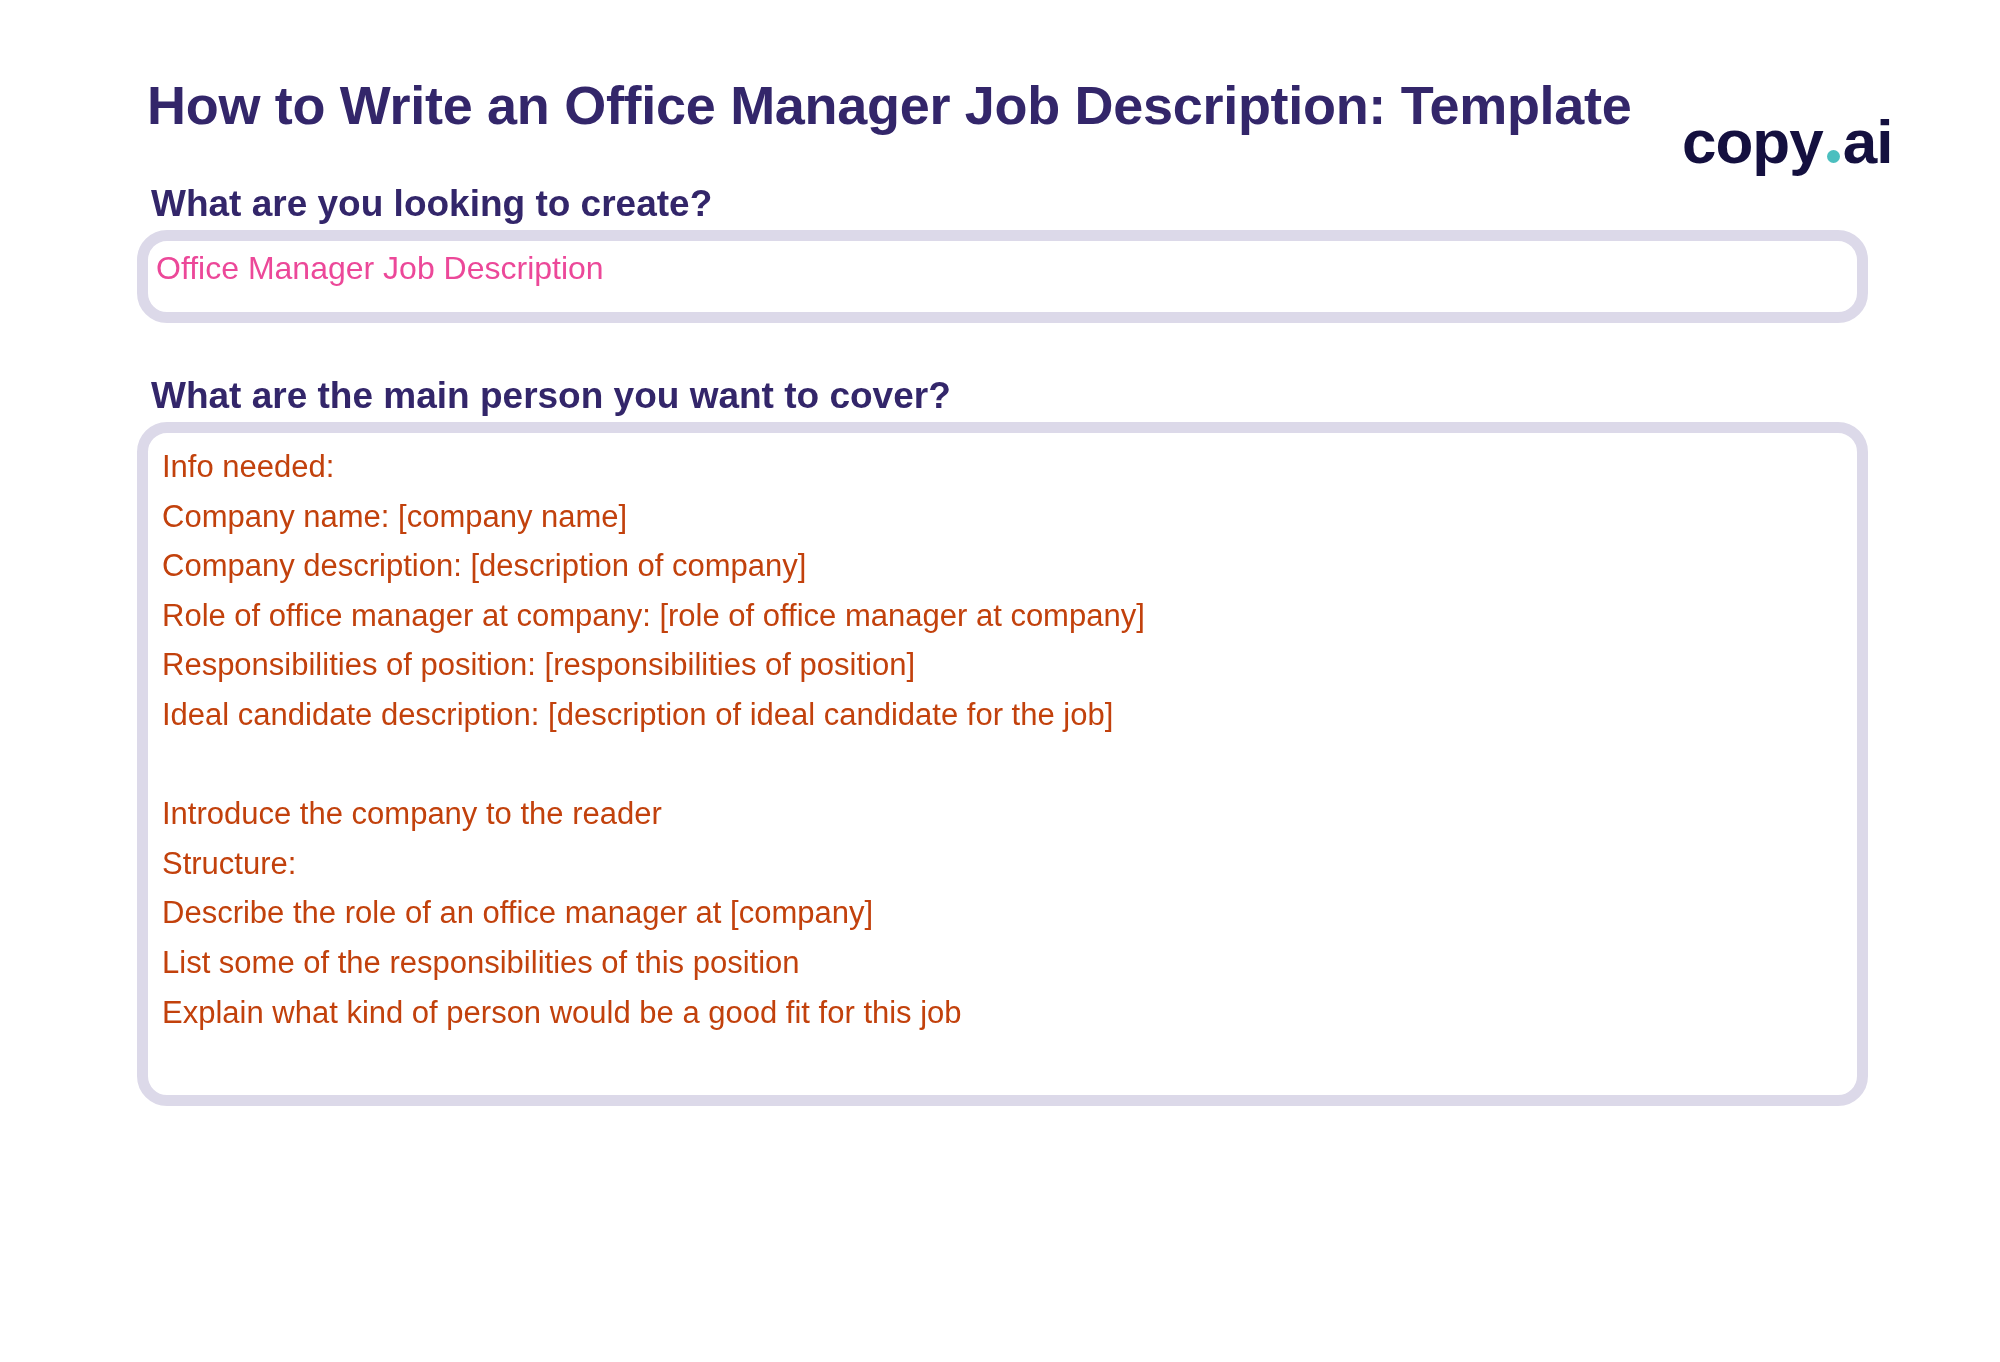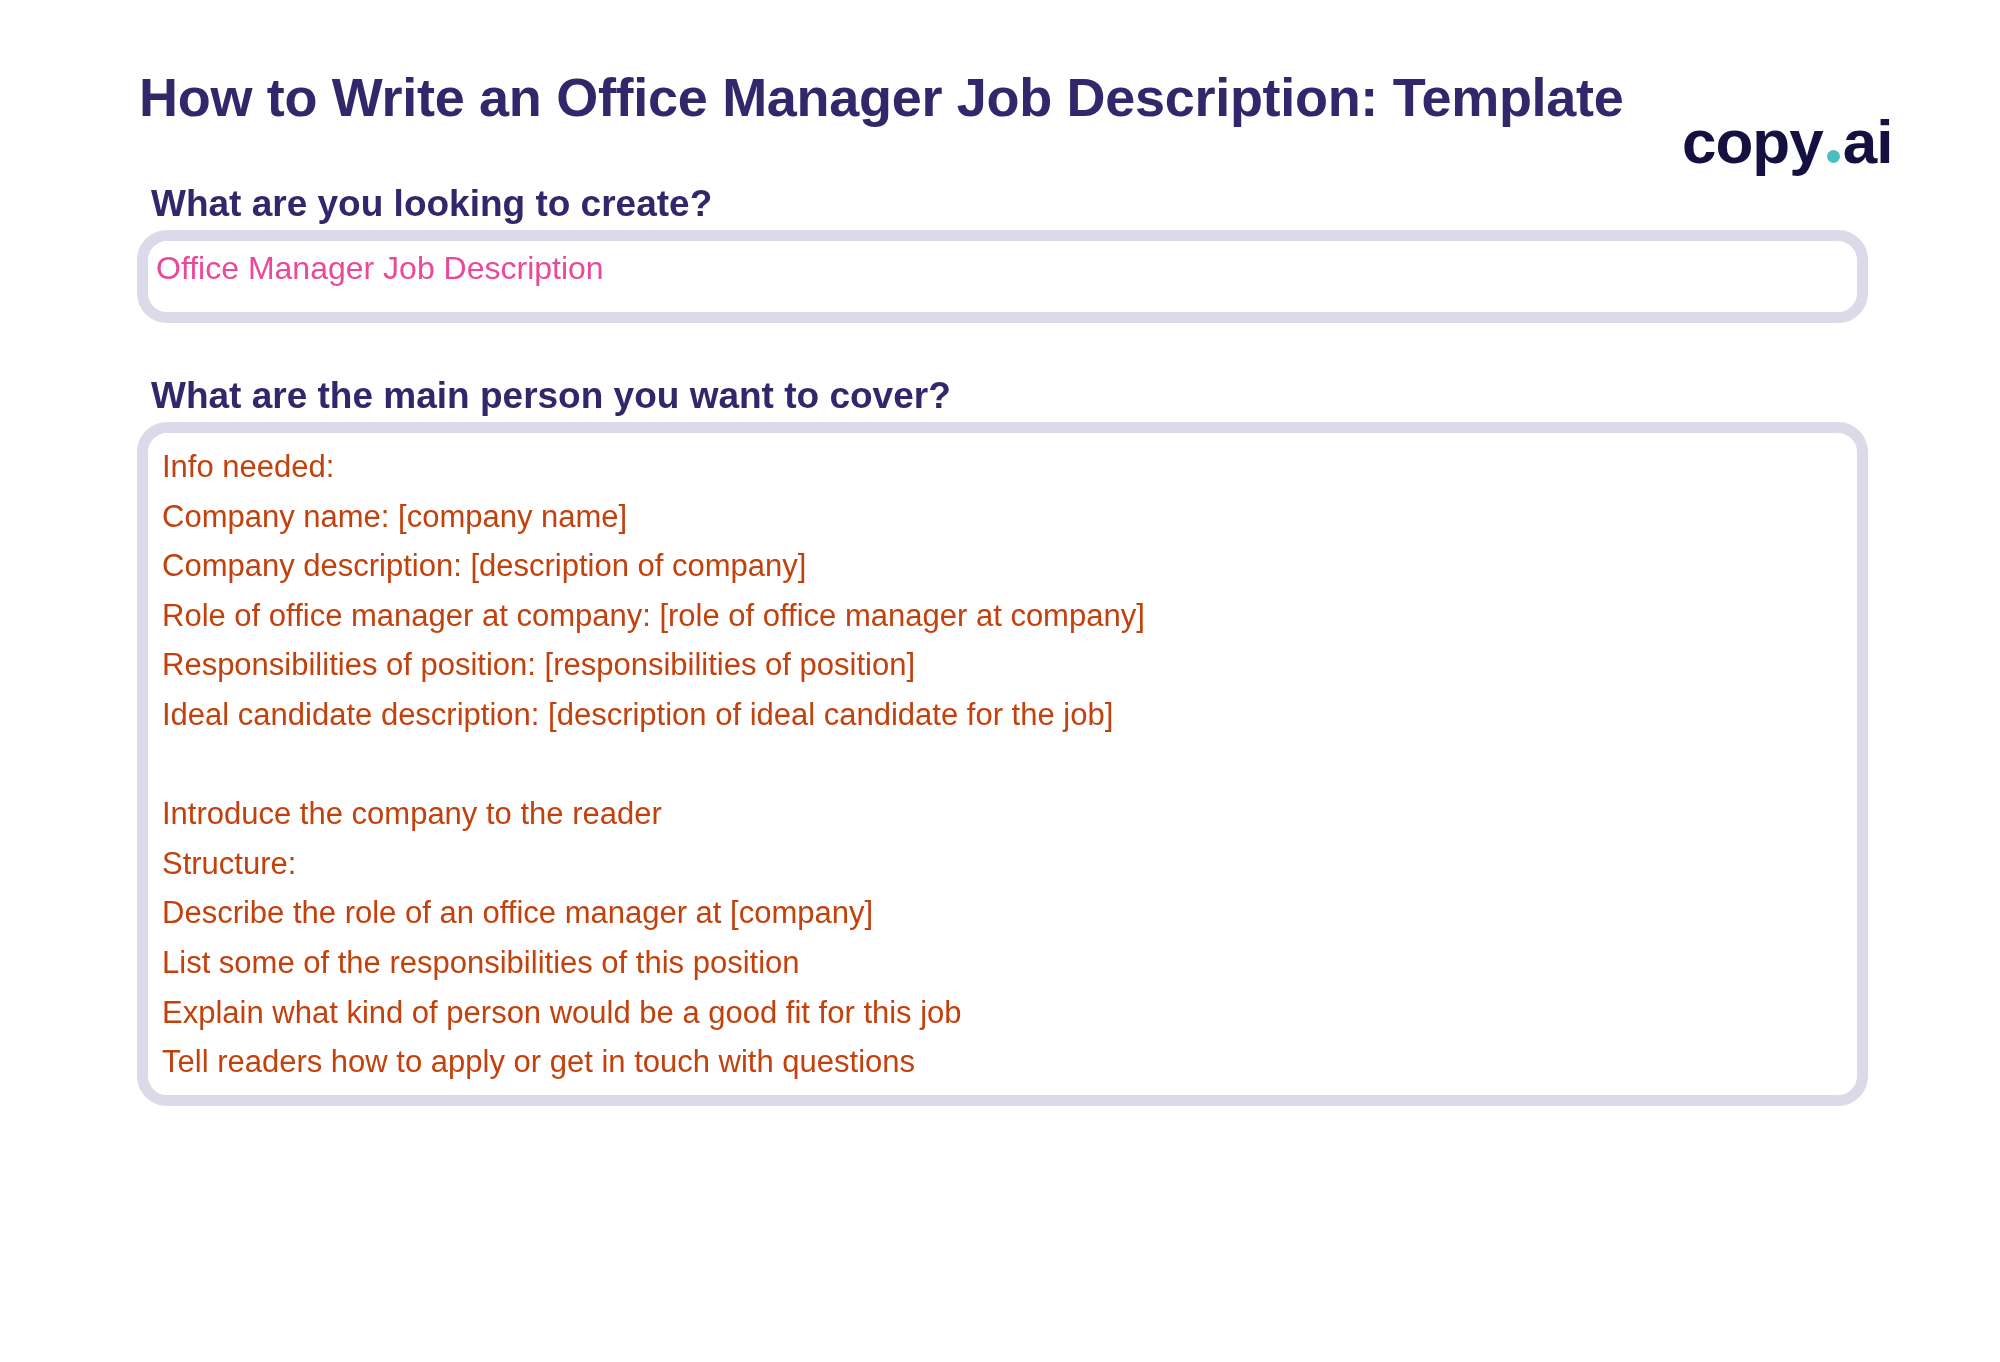--- a/index.html
+++ b/index.html
@@ -1,18 +1,18 @@
 <!DOCTYPE html>
 <html><head>
 <meta charset="utf-8">
 <style>
   html, body { margin: 0; padding: 0; background: #ffffff; }
   body { width: 2000px; height: 1362px; position: relative; overflow: hidden;
          font-family: "Liberation Sans", "DejaVu Sans", sans-serif; }
-  .title { position: absolute; left: 139px; top: 66px; margin: 0;
+  .title { position: absolute; left: 139px; top: 66px; margin: 8px;
            font-size: 54px; font-weight: 700; color: #33266a; letter-spacing: -0.3px;
            white-space: nowrap; }
   .logo { position: absolute; left: 1682px; top: 62px; font-size: 62px; font-weight: 700;
           color: #14103f; letter-spacing: -1px; white-space: nowrap; margin-top: 44px; }
   .logo .dot { display: inline-block; width: 13px; height: 13px; border-radius: 50%;
                background: #4bbfbf; margin: 0 3px 0 4px; vertical-align: baseline; }
   .label { position: absolute; left: 138px; margin: 13px; font-size: 37px; font-weight: 700;
            color: #33266a; white-space: nowrap; }
   .label.l1 { top: 170px; }
   .label.l2 { top: 362px; }
@@ -47,14 +47,13 @@
   <div class="line">Company description: [description of company]</div>
   <div class="line">Role of office manager at company: [role of office manager at company]</div>
   <div class="line">Responsibilities of position: [responsibilities of position]</div>
   <div class="line">Ideal candidate description: [description of ideal candidate for the job]</div>
   <div class="line"></div>
   <div class="line">Introduce the company to the reader</div>
   <div class="line">Structure:</div>
   <div class="line">Describe the role of an office manager at [company]</div>
   <div class="line">List some of the responsibilities of this position</div>
   <div class="line">Explain what kind of person would be a good fit for this job</div>
-  <div class="line">Tell readers how to apply or get in touch with questions</div>
 </div>
 
 </body></html>

